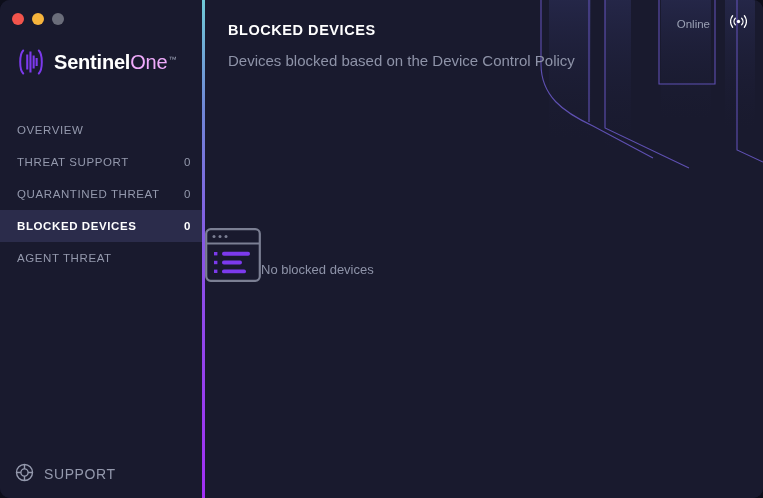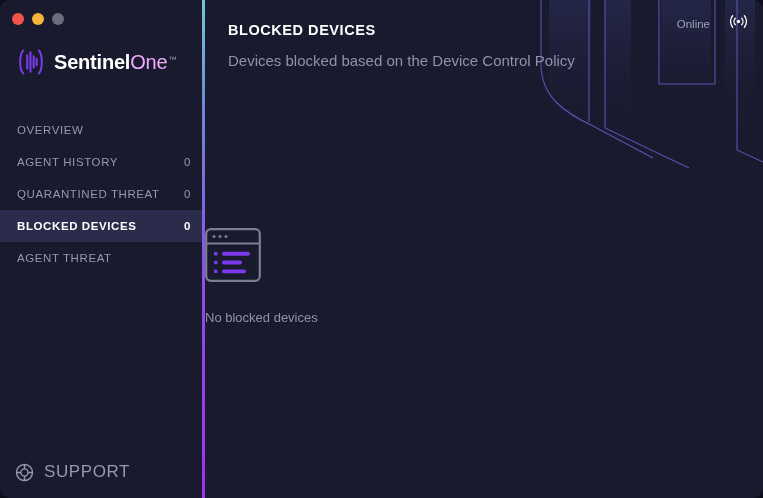--- a/index.html
+++ b/index.html
@@ -92,25 +92,25 @@
     transform: translateY(-50%);
     width: 0; height: 0;
     border-top: 8px solid transparent;
     border-bottom: 8px solid transparent;
     border-right: 9px solid #a333f5;
   }
 
   .support {
     margin-top: auto;
     display: flex;
-    align-items: center;
+    align-items: flex-end;
     gap: 10px;
     padding: 0 0 16px 15px;
     color: #9499ad;
-    font-size: 17px;
+    font-size: 14px;
     letter-spacing: 0.6px;
     font-weight: 500;
   }
   .support svg { display: block; }
 
   .edge {
     position: absolute;
     right: 0; top: 0;
     width: 3px;
     height: 100%;
@@ -155,22 +155,21 @@
     gap: 20px;
     z-index: 3;
   }
   .status-label { color: #9aa0b4; font-size: 11.5px; }
 
   .empty {
     position: absolute;
     left: 0; right: 0;
     top: 228px;
     display: flex;
-    flex-direction: column;
-    align-items: flex-start;
+    align-items: center;
     z-index: 2;
   }
   .empty-text {
     margin-top: 24px;
     color: #8e93a8;
     font-size: 13px;
   }
 </style>
 </head>
 <body>
@@ -204,21 +203,21 @@
     </div>
 
     <nav class="nav">
 
       <div class="nav-item">
         <span class="label">OVERVIEW</span>
         <span class="count"></span>
       </div>
 
       <div class="nav-item">
-        <span class="label">AGENT HISTORY</span>
+        <span class="label">THREAT SUPPORT</span>
         <span class="count">0</span>
       </div>
 
       <div class="nav-item">
         <span class="label">QUARANTINED THREAT</span>
         <span class="count">0</span>
       </div>
 
       <div class="nav-item active">
         <span class="label">BLOCKED DEVICES</span>

